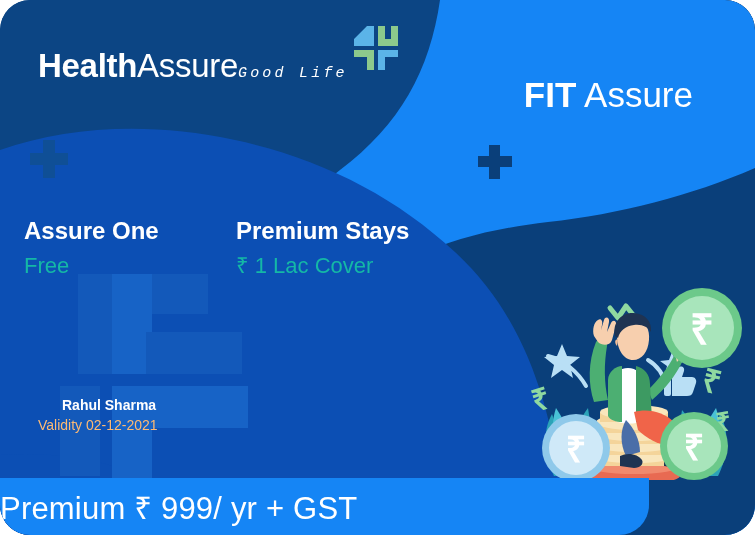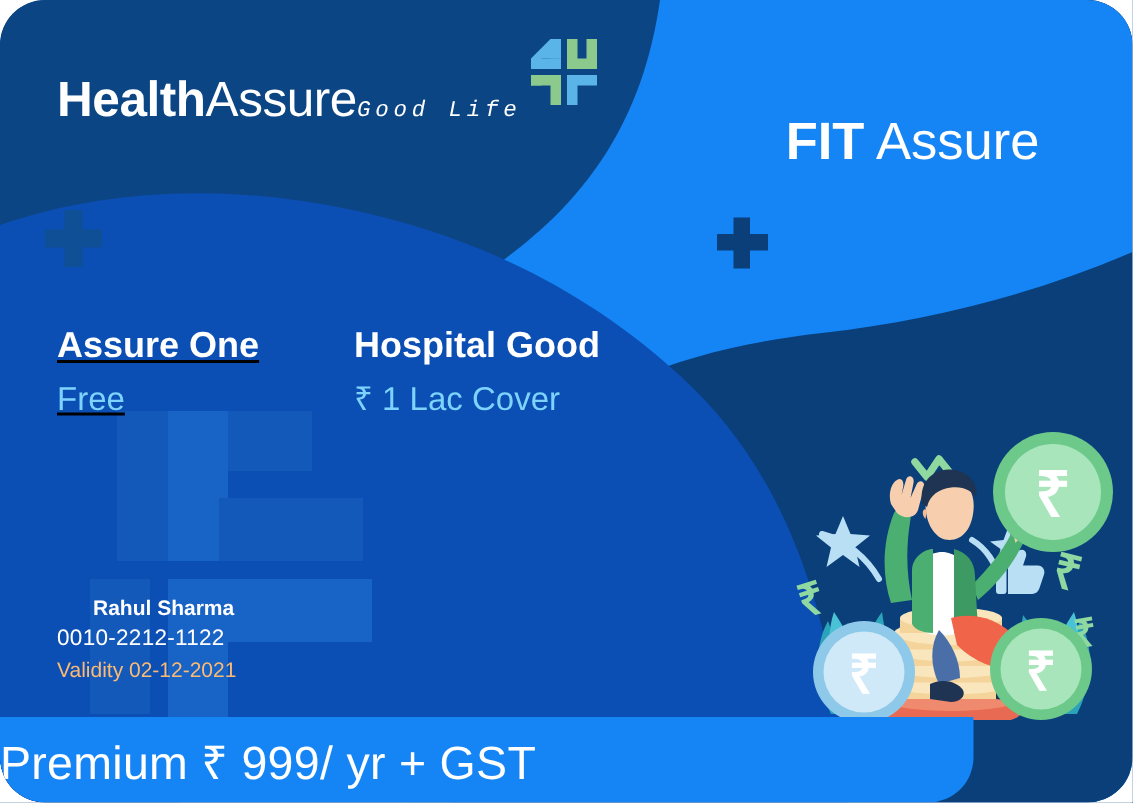--- a/index.html
+++ b/index.html
@@ -50,23 +50,23 @@
   }
   .fit-assure .b{font-weight:bold;}
   .fit-assure .r{font-weight:400;}
 
   
   .plan{position:absolute;}
   .plan-title{
     font-size:24px;font-weight:bold;color:#ffffff;line-height:30px;white-space:nowrap;
   }
   .plan-value{
-    font-size:22px;font-weight:400;color:#7dd3fc;line-height:30px;white-space:nowrap;margin-top:5px;
-  }
-  #plan-0{left:38px;top:216px;text-decoration:underline;}
+    font-size:22px;font-weight:400;color:#14b8a6;line-height:30px;white-space:nowrap;margin-top:5px;
+  }
+  #plan-0{left:24px;top:216px;}
   #plan-1{left:236px;top:216px;}
 
   
   .member{position:absolute;left:38px;top:395px;}
   .member-name{font-size:14px;font-weight:bold;color:#ffffff;line-height:20px;white-space:nowrap;margin-left:24px;}
   .member-id{font-size:15px;font-weight:400;color:#ffffff;line-height:21px;white-space:nowrap;letter-spacing:0.2px;}
   .member-validity{font-size:14px;font-weight:normal;color:#fdba74;line-height:21px;white-space:nowrap;}
 
   
   .premium-bar{
@@ -166,27 +166,26 @@
   <div class="fit-assure">
     <span class="b">FIT</span>
     <span class="r">Assure</span>
   </div>
 
   <div class="plan" id="plan-0">
     <div class="plan-title">Assure One</div>
     <div class="plan-value">Free</div>
   </div>
   <div class="plan" id="plan-1">
-    <div class="plan-title">Hospital Good</div>
+    <div class="plan-title">Premium Stays</div>
     <div class="plan-value">₹ 1 Lac Cover</div>
   </div>
 
   <div class="member">
     <div class="member-name">Rahul Sharma</div>
-    <div class="member-id">0010-2212-1122</div>
     <div class="member-validity">Validity 02-12-2021</div>
   </div>
 
   <div class="illus">
     <svg width="225" height="200" viewBox="0 0 225 200" xmlns="http://www.w3.org/2000/svg">
 
       <g>
         <path d="M 32,196 C 22,175 20,152 30,134 C 36,150 40,168 40,196 Z" fill="#2ba3b8"></path>
         <path d="M 48,196 C 34,178 26,152 34,128 C 46,146 56,170 58,196 Z" fill="#49c2d6"></path>
         <path d="M 60,196 C 50,172 52,146 66,128 C 70,152 72,174 70,196 Z" fill="#2ba3b8"></path>

